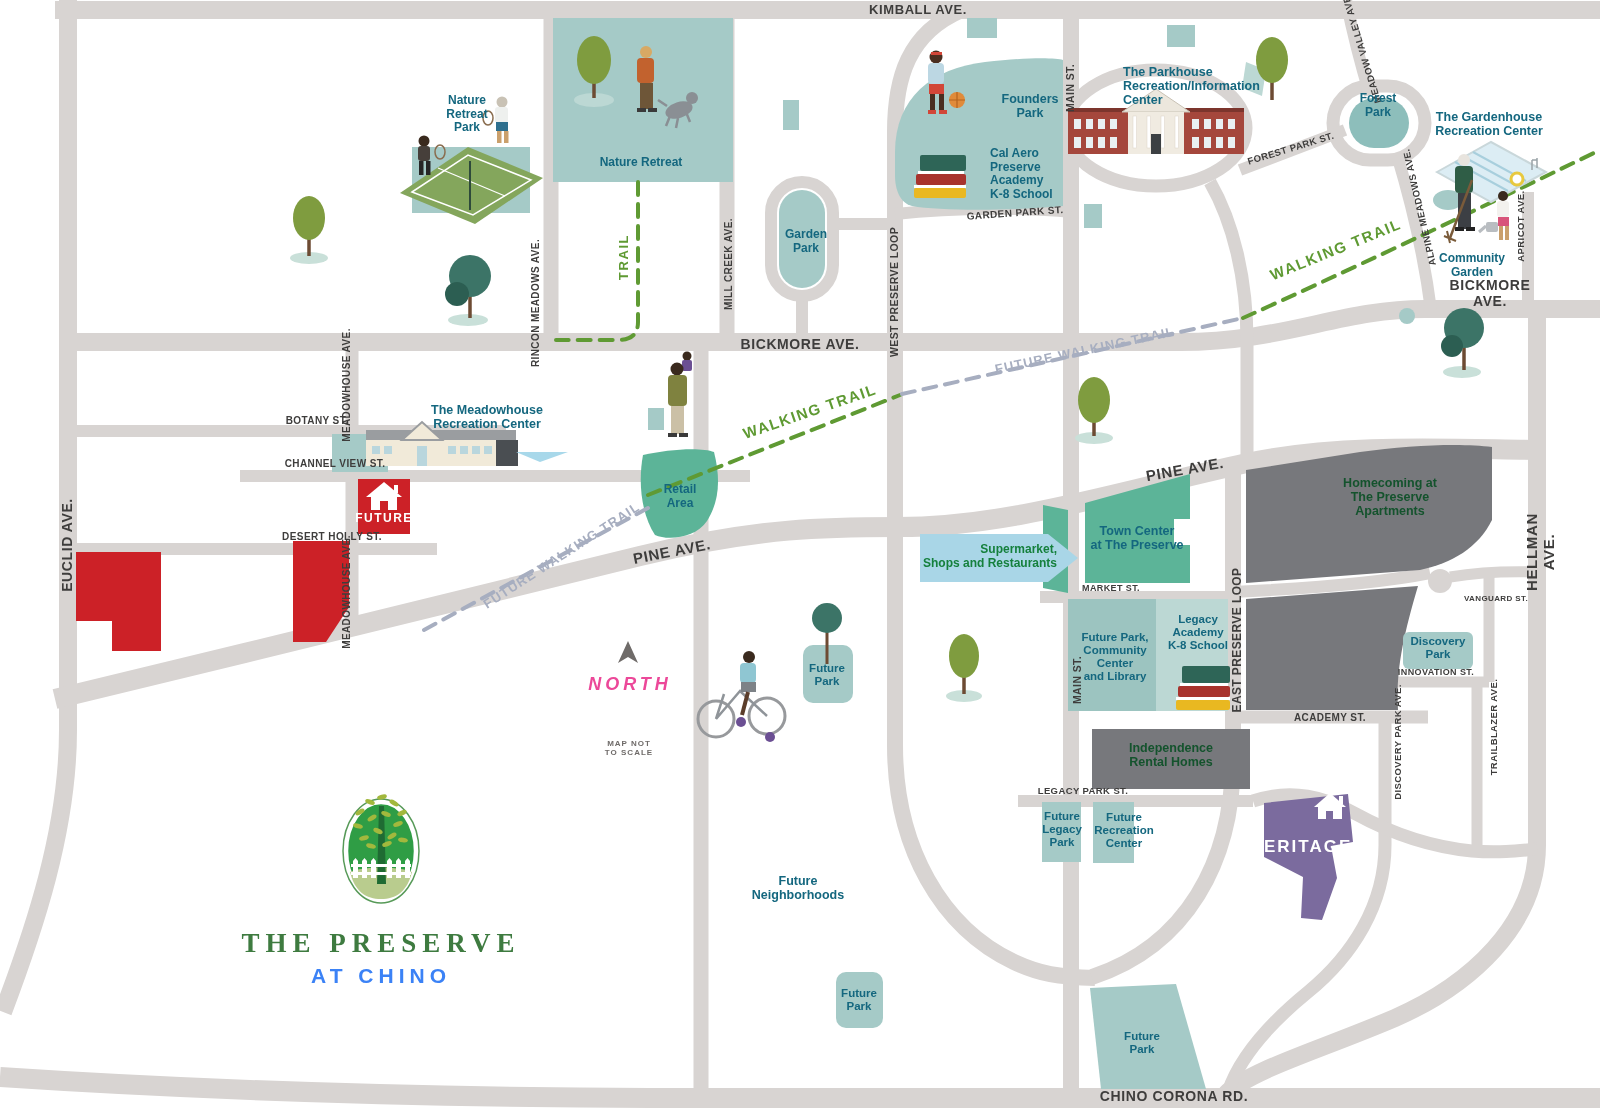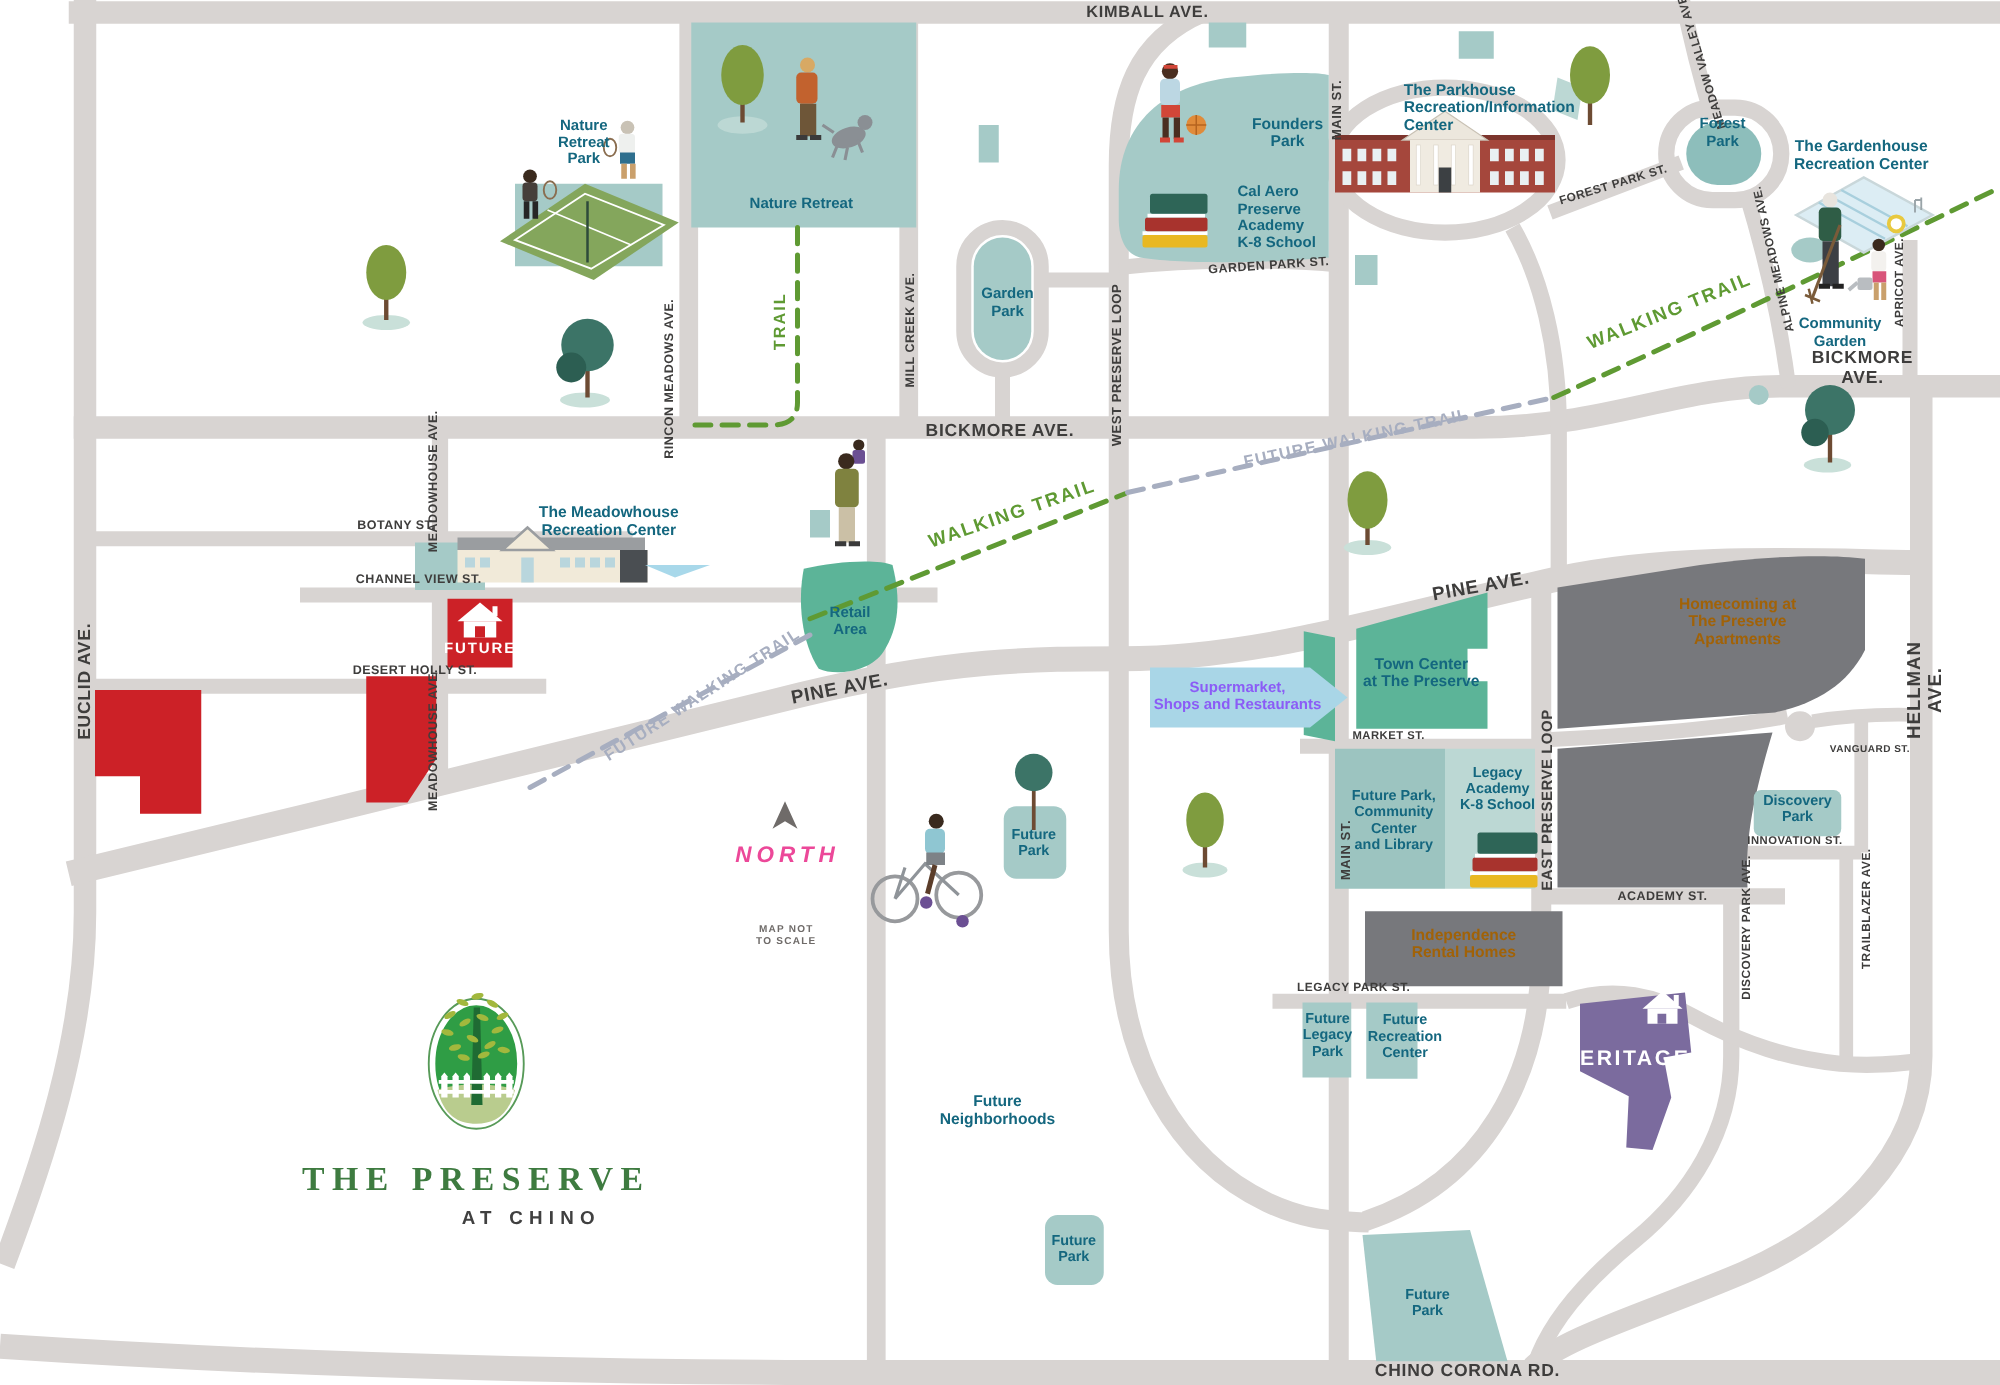--- a/index.html
+++ b/index.html
@@ -7,33 +7,33 @@
          font-family:"Liberation Sans",sans-serif;}
   #basemap{position:absolute;left:0;top:0;}
   .lbl{position:absolute;transform:translate(-50%,-50%) rotate(var(--r,0deg));
        white-space:pre-line;text-align:center;line-height:1.13;pointer-events:none;}
   .st{font-weight:bold;font-size:10.5px;color:#3e3d3c;letter-spacing:.4px;}
   .s8{font-size:8px;} .s9{font-size:9px;} .s95{font-size:9.5px;} .s10{font-size:10px;}
   .s12{font-size:12px;} .s13{font-size:13px;letter-spacing:.6px;}
   .s14{font-size:14px;letter-spacing:.6px;} .s15{font-size:15px;letter-spacing:.7px;}
   .pl{font-weight:bold;font-size:12px;color:#14677f;}
   .pl115{font-size:11.5px;} .pl125{font-size:12.5px;}
-  .plw{color:#a16207;}
+  .plw{color:#14532d;}
   .heritage-t{font-size:17px;letter-spacing:2px;color:#fff;}
   .zinnia-t{font-size:12px;letter-spacing:1.5px;color:#fff;}
-  .smkt{color:#8b5cf6;}
+  .smkt{color:#15803d;text-align:right;}
   .trg{font-weight:bold;color:#5f9a33;letter-spacing:1.6px;font-size:14px;}
   .trb{font-weight:bold;color:#a7aec0;letter-spacing:1.2px;font-size:13px;}
   .tr13{font-size:13px;} .tr15{font-size:15px;}
   .ta-l{transform:translate(0,-50%) rotate(var(--r,0deg));text-align:left;}
   .north-t{font-size:18px;letter-spacing:4px;color:#ec4899;font-weight:bold;font-style:italic;}
   .north-n{font-size:8px;letter-spacing:1px;color:#6f6b69;font-weight:bold;}
   .logo-1{font-family:"Liberation Serif",serif;font-weight:bold;font-size:27px;
           letter-spacing:6px;color:#3e7b40;}
-  .logo-2{font-size:15px;letter-spacing:5px;color:#404040;font-weight:bold;margin-left:44px;}
+  .logo-2{font-size:21px;letter-spacing:5px;color:#3b82f6;font-weight:bold;}
 </style>
 </head>
 <body>
 
 <div id="stage">
 
 <svg id="basemap" width="1600" height="1108" viewBox="0 0 1600 1108">
 
   <g stroke="#d8d4d2" fill="none">
     <path stroke-width="18" d="M55,10 H1600"></path>

